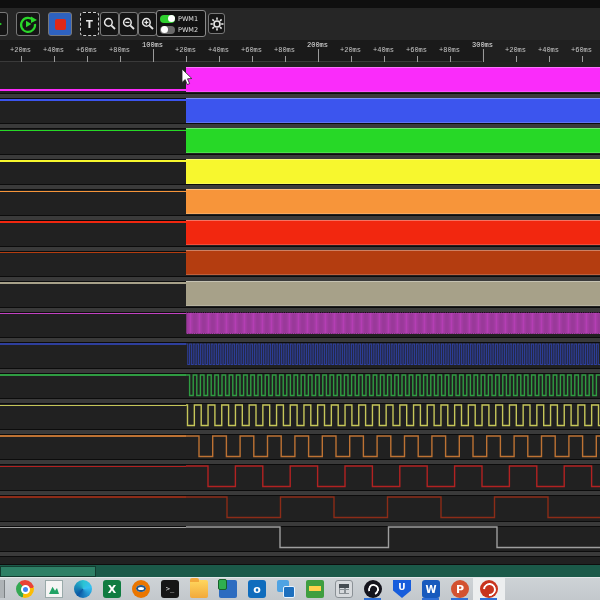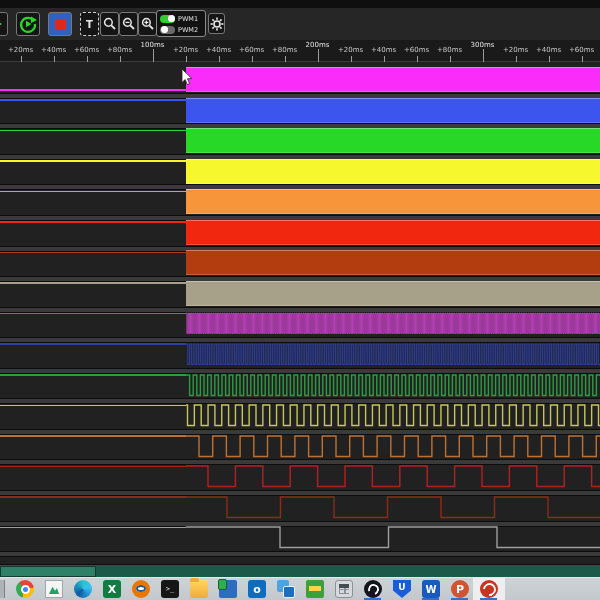--- a/index.html
+++ b/index.html
@@ -27,22 +27,22 @@
   .pill.off{background:#6a6a6a;}
   .pill .knob{position:absolute;top:0.5px;width:7px;height:7px;border-radius:50%;background:#fff;}
   .pill.on .knob{right:0.5px;}
   .pill.off .knob{left:0.5px;}
   .pwm-label{color:#e0e0e0;font-size:6.5px;}
   .gear-btn{position:absolute;left:208px;top:13px;width:17px;height:21px;background:#151515;
             border:1px solid #787878;border-radius:3px;box-sizing:border-box;
             display:flex;align-items:center;justify-content:center;}
 
   
-  .ruler{position:absolute;left:0;top:40px;width:600px;height:22px;background:#1a1a1a;
-         border-bottom:1px solid #3a3a3a;box-sizing:border-box;}
+  .ruler{position:absolute;left:0;top:40px;width:482px;height:22px;background:#1a1a1a;
+         border-bottom:1px solid #3a3a3a;box-sizing:border-box;font-family:Liberation Mono, monospace;}
   .tick{position:absolute;width:1px;background:#9a9a9a;}
   .tick-label{position:absolute;color:#c8c8c8;font-size:7px;white-space:nowrap;
               transform:translateX(-50%);}
   .tick-label.major{color:#e4e4e4;}
 
   
   .rows{position:absolute;left:0;top:62px;width:600px;height:502px;background:#212121;}
   .sep{position:absolute;left:0;width:600px;height:4px;background:#3a3a3a;
        border-top:1px solid #0c0c0c;border-bottom:1px solid #0c0c0c;box-sizing:content-box;}
   .solid-block{position:absolute;box-shadow:inset 0 1px 0 rgba(255,255,255,.35),

